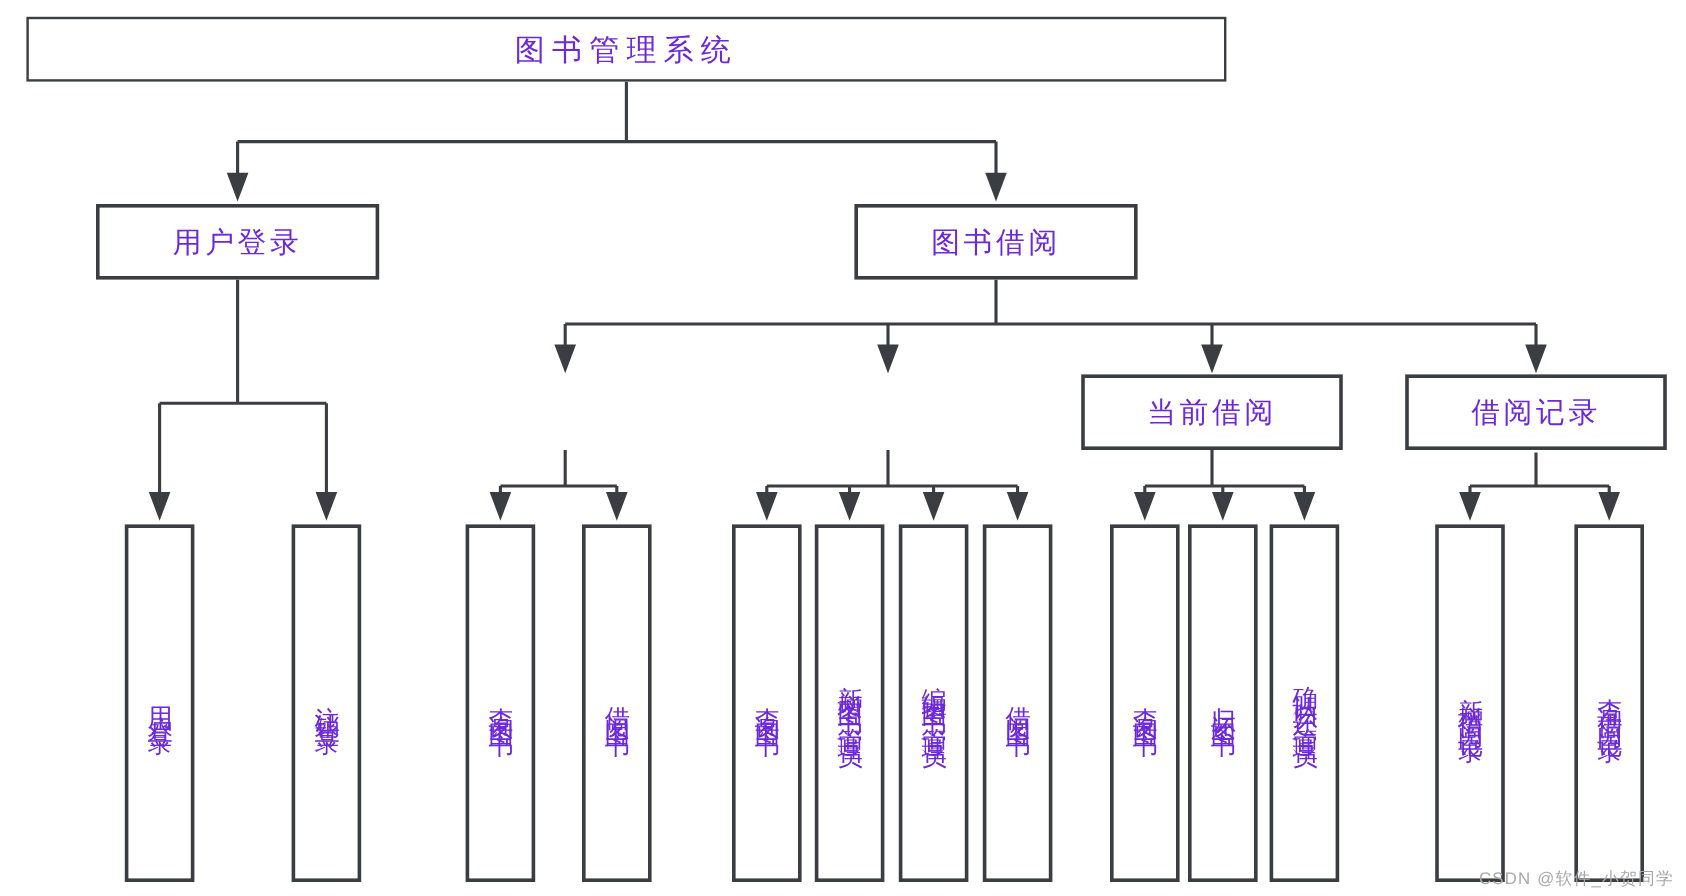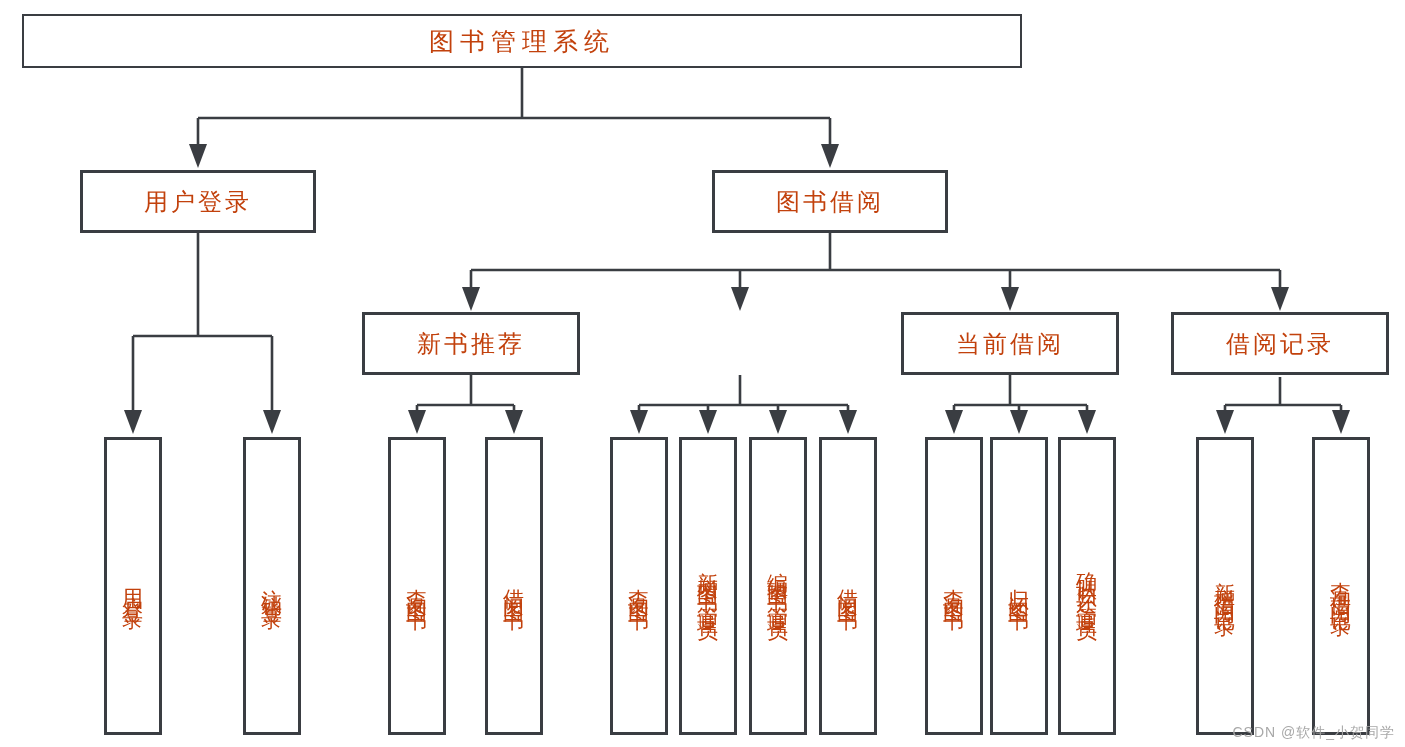--- a/index.html
+++ b/index.html
@@ -4,21 +4,21 @@
 <style>
   html,body{margin:0;padding:0;background:#ffffff;}
   .stage{
     position:relative;width:1405px;height:747px;background:#ffffff;
     overflow:hidden;font-family:"Liberation Sans",sans-serif;color:#2a2a2a;
   }
   svg.wires{position:absolute;left:0;top:0;width:1405px;height:747px;}
   .box{
     position:absolute;background:#ffffff;border:3px solid #3a3d42;
     box-sizing:border-box;display:flex;align-items:center;justify-content:center;
-    white-space:nowrap;color:#c2410c;
+    white-space:nowrap;color:#6d28d9;
   }
   .box.root{left:22px;top:14px;width:1000px;height:54px;font-size:25px;letter-spacing:6px;border-width:2px;}
   .box.lvl{font-size:24px;letter-spacing:3px;}
   .b-login{left:80px;top:170px;width:236px;height:63px;}
   .b-mgmt{left:712px;top:170px;width:236px;height:63px;}
   .b-newbook{left:362px;top:312px;width:218px;height:63px;}
   .b-borrow{left:631px;top:312px;width:218px;height:63px;}
   .b-current{left:901px;top:312px;width:218px;height:63px;}
   .b-record{left:1171px;top:312px;width:218px;height:63px;}
   .box.leaf{
@@ -72,21 +72,20 @@
       <polygon points="1225,434 1216,410 1234,410"></polygon>
       <polygon points="1341,434 1332,410 1350,410"></polygon>
     </g>
   </svg>
 
   <div class="box root">图书管理系统</div>
 
   <div class="box lvl b-login">用户登录</div>
   <div class="box lvl b-mgmt">图书借阅</div>
 
-  <div class="box lvl b-newbook">新书推荐</div>
   <div class="box lvl b-current">当前借阅</div>
   <div class="box lvl b-record">借阅记录</div>
 
   <div class="box leaf l1">用户登录</div>
   <div class="box leaf l2">注销登录</div>
 
   <div class="box leaf l3">查询图书</div>
   <div class="box leaf l4">借阅图书</div>
 
   <div class="box leaf l5">查询图书</div>

